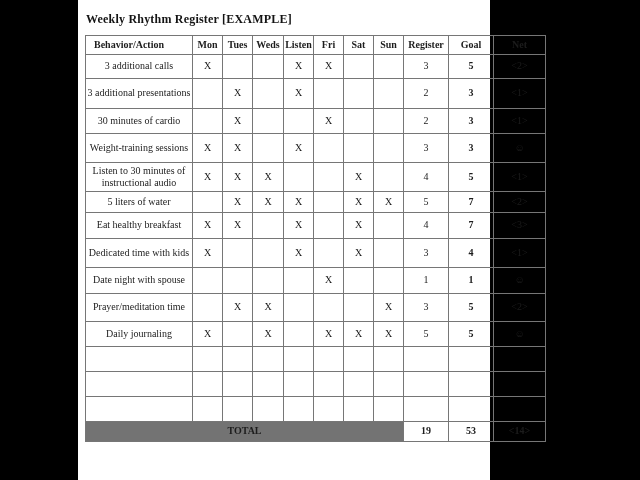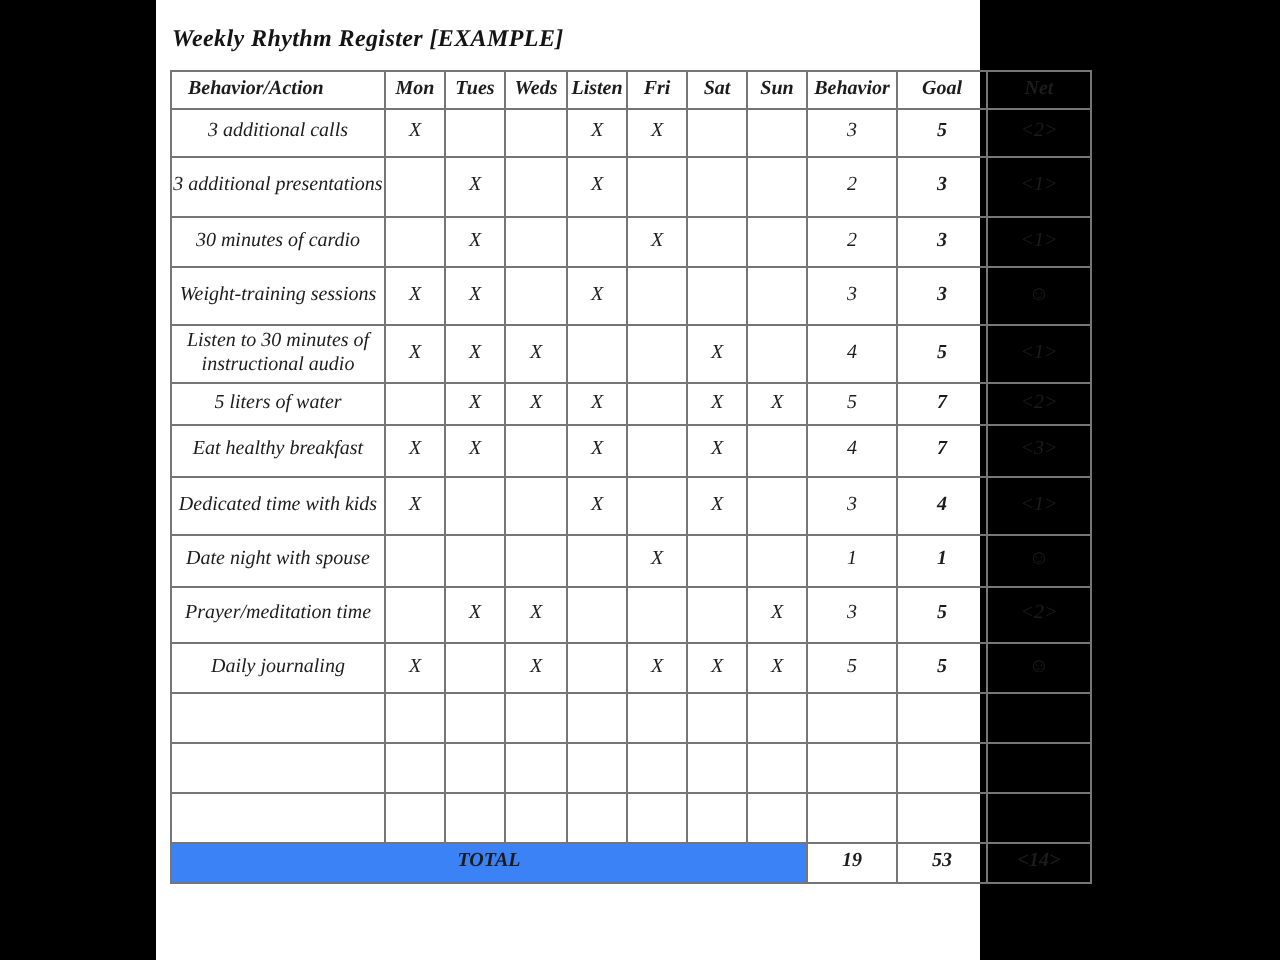--- a/index.html
+++ b/index.html
@@ -22,21 +22,20 @@
   }
   .letterbox.left  { left: 0; width: 78px; }
   .letterbox.right { right: 0; width: 77px; }
   .content {
     position: absolute;
     left: 78px;
     top: 0;
     width: 412px;
     height: 480px;
     background: #ffffff;
-    font-style: italic;
   }
   .page-title {
     position: absolute;
     left: 8px;
     top: 12px;
     font-weight: bold;
     font-size: 12px;
     color: #141414;
     letter-spacing: 0.2px;
     white-space: nowrap;
@@ -77,21 +76,21 @@
   }
   td.goal-cell { font-weight: bold; }
   tr.total-row td {
     font-weight: bold;
     height: 19px;
   }
   td.total-label-cell {
     border: none;
     text-align: right;
     padding-right: 8px;
-    background: #3b82f6;
+    background: #737373;
   }
   td.net-total-cell {
     border: 2px solid #000000;
   }
   tr.empty-row { height: 25px; }
 </style>
 </head>
 <body>
 
 <div class="letterbox left"></div>
@@ -117,21 +116,21 @@
     <thead>
       <tr id="header-row">
           <th class="col-behavior">Behavior/Action</th>
           <th>Mon</th>
           <th>Tues</th>
           <th>Weds</th>
           <th>Listen</th>
           <th>Fri</th>
           <th>Sat</th>
           <th>Sun</th>
-          <th>Behavior</th>
+          <th>Register</th>
           <th>Goal</th>
           <th>Net</th>
         </tr>
     </thead>
     <tbody id="data-rows">
         <tr style="height: 24px;">
           <td class="behavior-cell">3 additional calls</td>
           <td class="day-cell">X</td>
           <td class="day-cell"></td>
           <td class="day-cell"></td>

